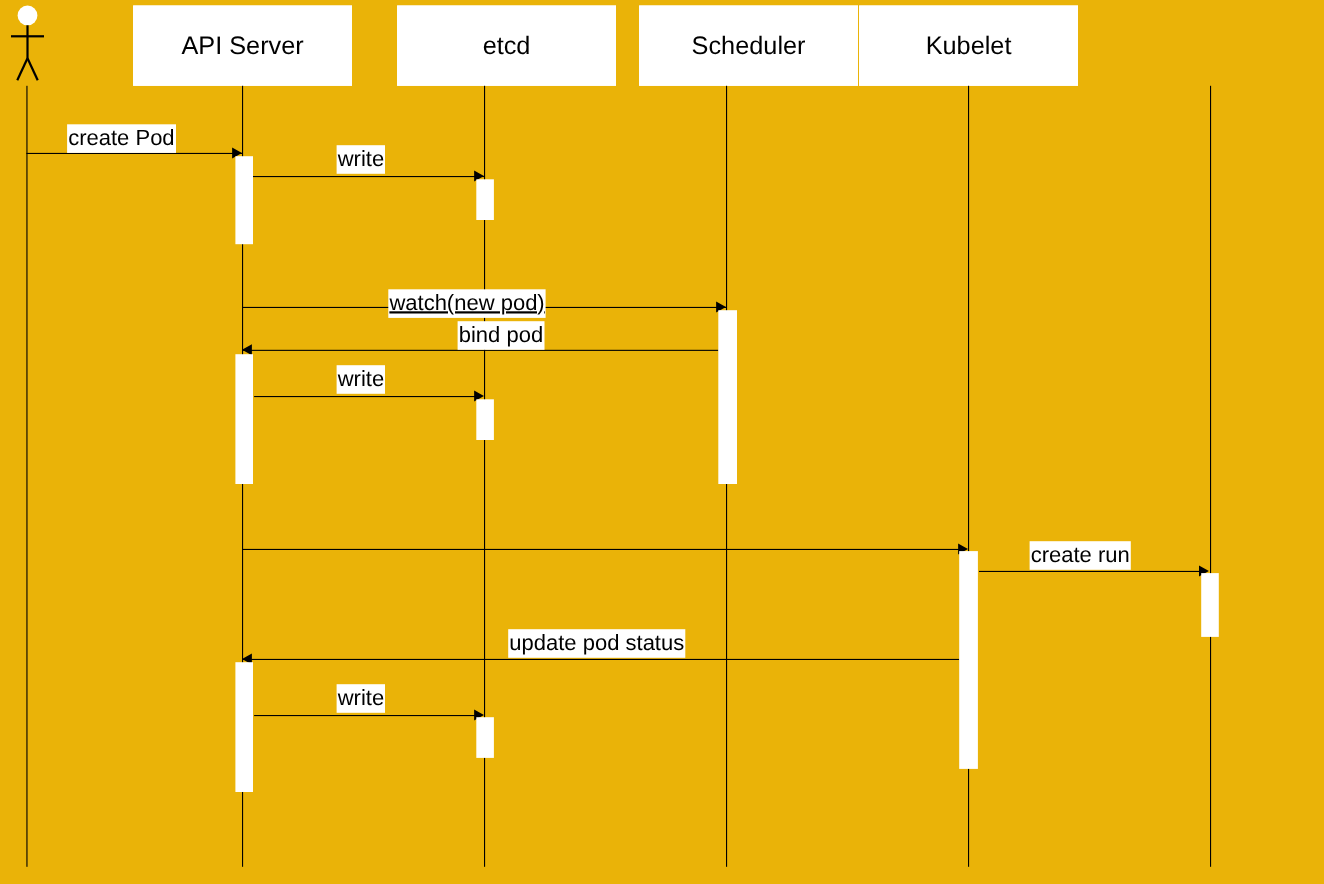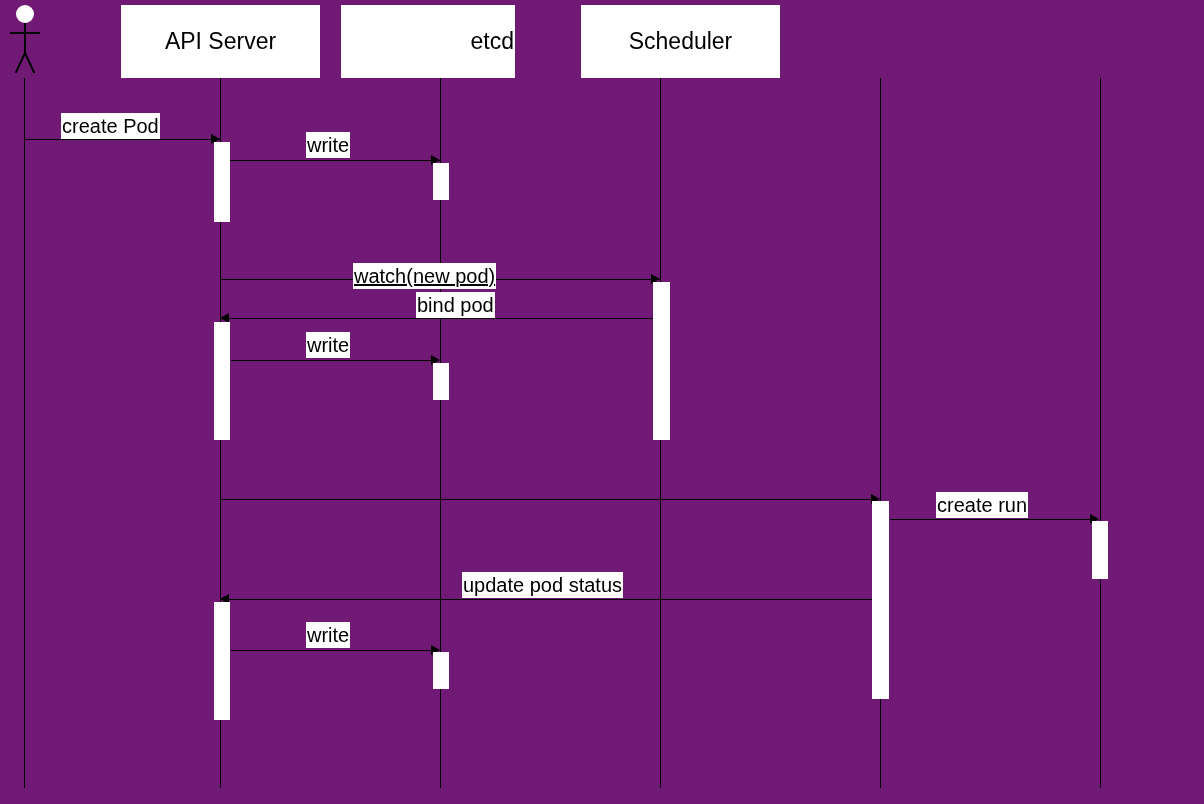--- a/index.html
+++ b/index.html
@@ -4,21 +4,21 @@
 <style>
   html, body {
     margin: 0;
     padding: 0;
     background: #000000;
   }
   #canvas {
     position: relative;
     width: 1204px;
     height: 804px;
-    background: #701a75;
+    background: #eab308;
     overflow: hidden;
     font-family: "Liberation Sans", "DejaVu Sans", sans-serif;
   }
 
   
   .participant {
     position: absolute;
     background: #ffffff;
     border: 1px solid #ffffff;
     box-sizing: border-box;
@@ -97,28 +97,31 @@
   <div class="actor-body" style="left:24px; top:23px; width:2px; height:30px;"></div>
   <div class="actor-body" style="left:10px; top:32px; width:30px; height:2px;"></div>
   <div class="actor-body" style="left:24px; top:53px; width:2px; height:22px; transform:rotate(25deg); transform-origin:top center;"></div>
   <div class="actor-body" style="left:24px; top:53px; width:2px; height:22px; transform:rotate(-25deg); transform-origin:top center;"></div>
   <div class="msg-label" style="left:2px; top:80px; background:#000000; color:#000000; font-size:18px;"></div>
 
   <div class="participant" style="left:121px; top:5px; width:199px; height:73px;">
     <span class="participant-label">API Server</span>
   </div>
 
-  <div class="participant" style="left:341px; top:5px; width:174px; height:73px;justify-content:flex-end;">
+  <div class="participant" style="left:361px; top:5px; width:199px; height:73px;">
     <span class="participant-label">etcd</span>
   </div>
 
   <div class="participant" style="left:561px; top:5px; width:199px; height:73px;margin-left:20px;">
     <span class="participant-label">Scheduler</span>
   </div>
 
+  <div class="participant" style="left:781px; top:5px; width:199px; height:73px;">
+    <span class="participant-label">Kubelet</span>
+  </div>
 
 
   <div class="lifeline" style="left:24px;  top:78px; height:710px;"></div>
   <div class="lifeline" style="left:220px; top:78px; height:710px;"></div>
   <div class="lifeline" style="left:440px; top:78px; height:710px;"></div>
   <div class="lifeline" style="left:660px; top:78px; height:710px;"></div>
   <div class="lifeline" style="left:880px; top:78px; height:710px;"></div>
   <div class="lifeline" style="left:1100px;top:78px; height:710px;"></div>
 
   <div class="msg-line" style="left:24px;  top:139px; width:196px;"></div>

